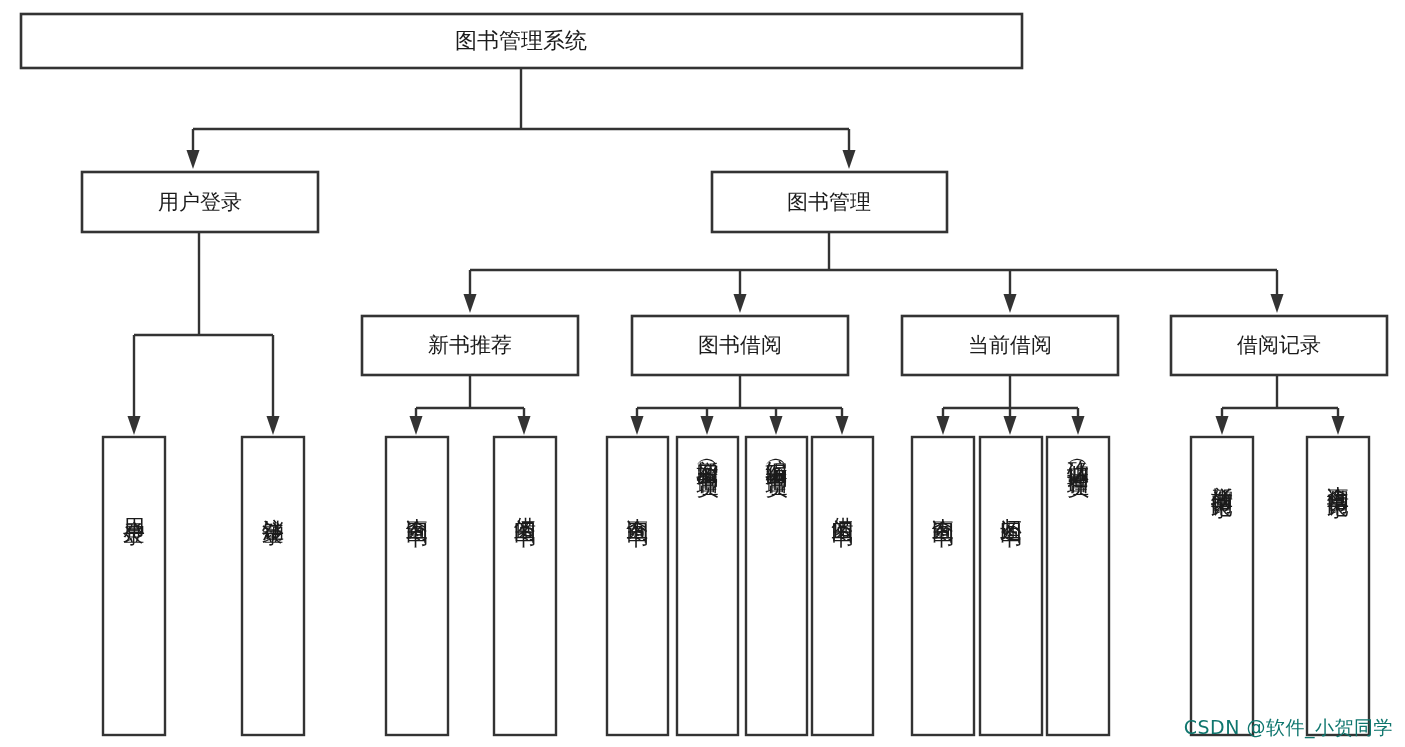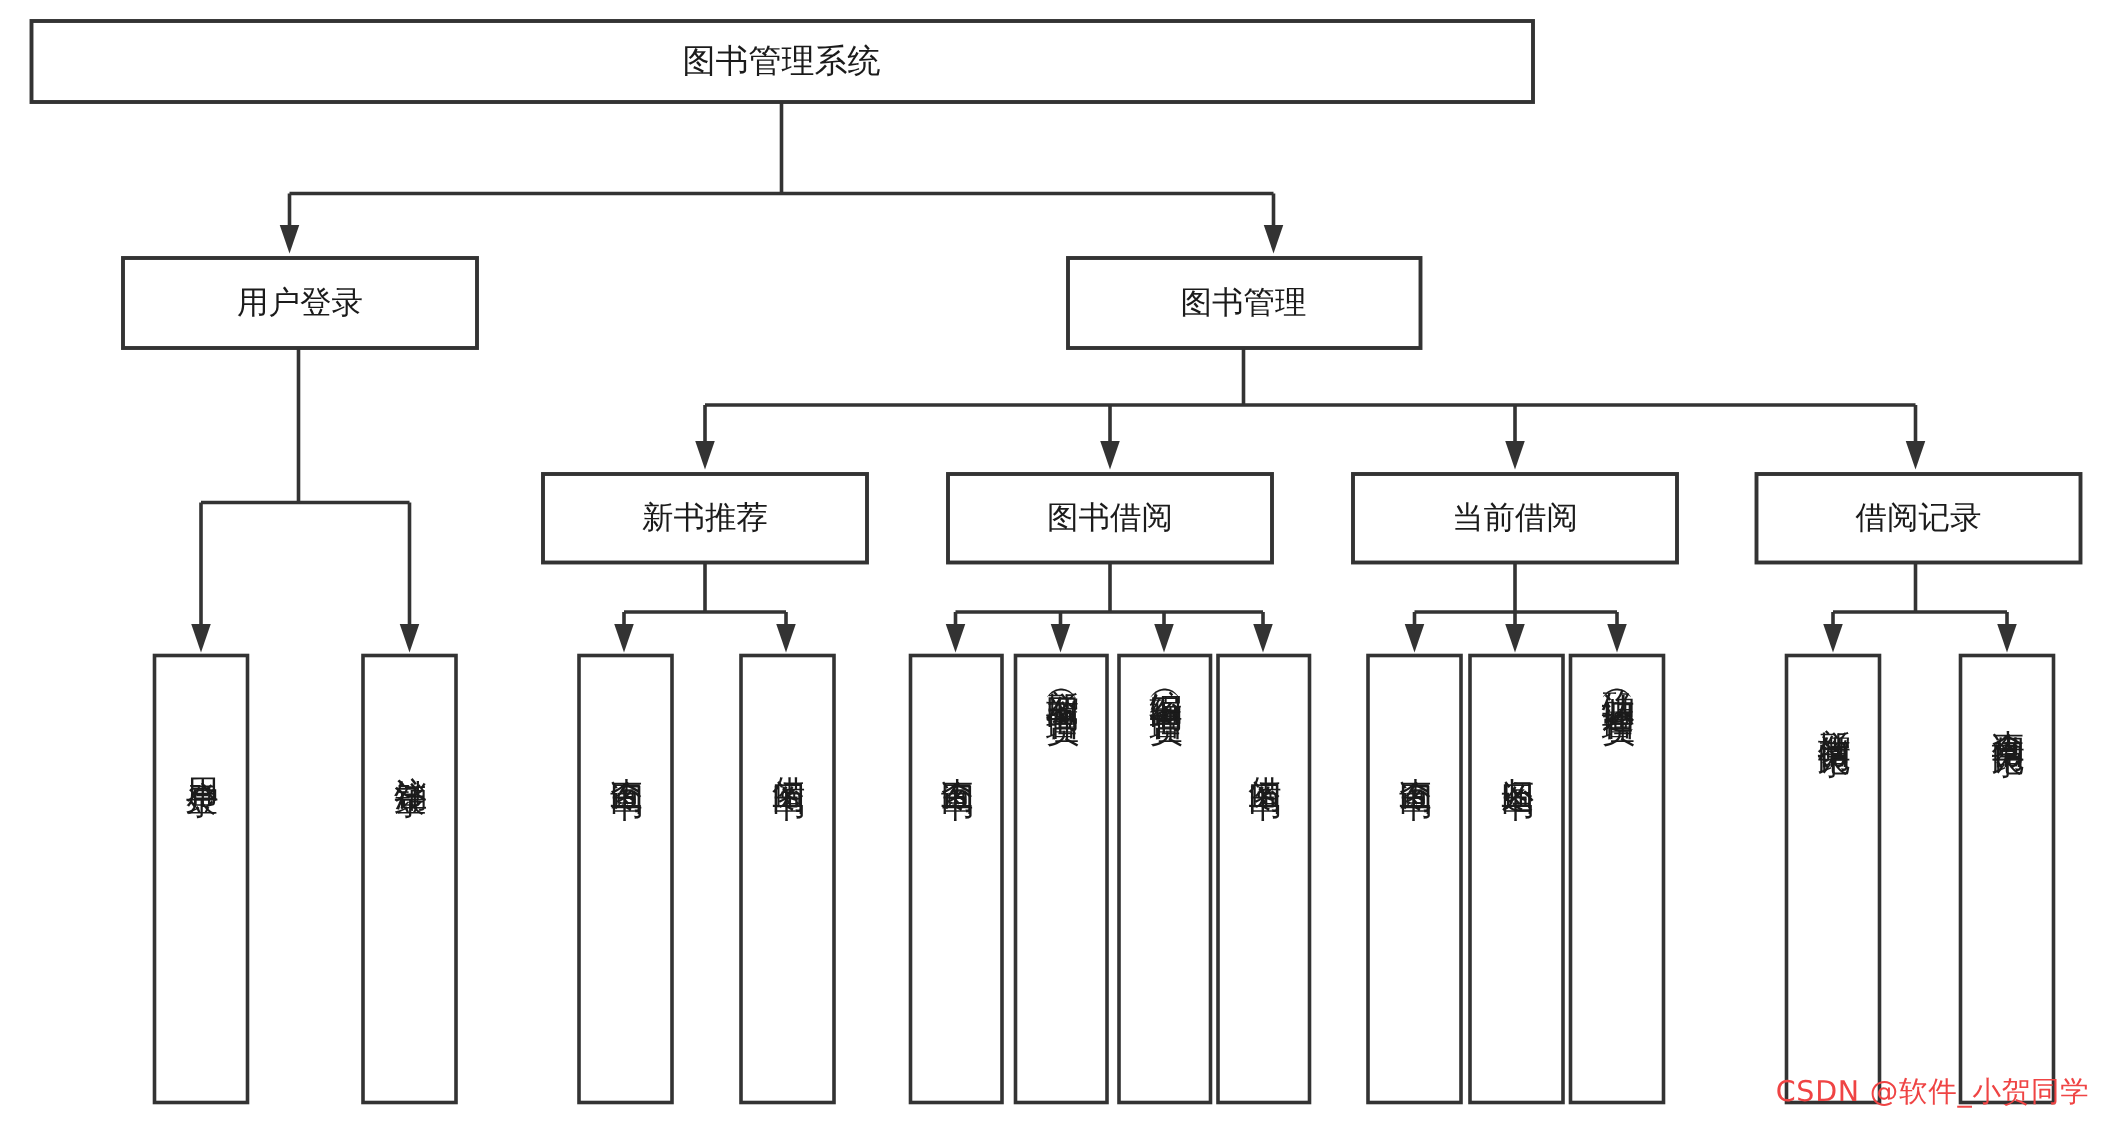--- a/index.html
+++ b/index.html
@@ -70,21 +70,21 @@
     letter-spacing: 2.5px;
     color: #1b1b1b;
     white-space: nowrap;
   }
   .watermark {
     position: absolute;
     right: 12px;
     bottom: 6px;
     font-family: "DejaVu Sans", "Liberation Sans", sans-serif;
     font-size: 19px;
-    color: #ef4444;
+    color: #0f766e;
     letter-spacing: 0.5px;
     white-space: nowrap;
   }
 </style>
 </head>
 <body>
 
 <div id="diagram-root">
 
   <svg id="tree-svg" viewBox="0 0 1405 747">

